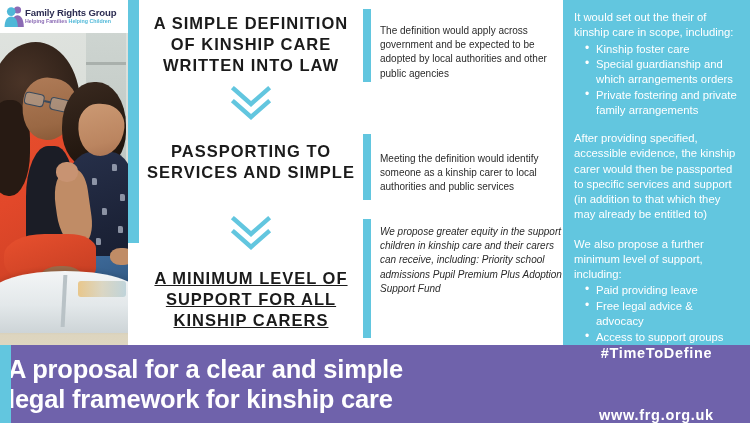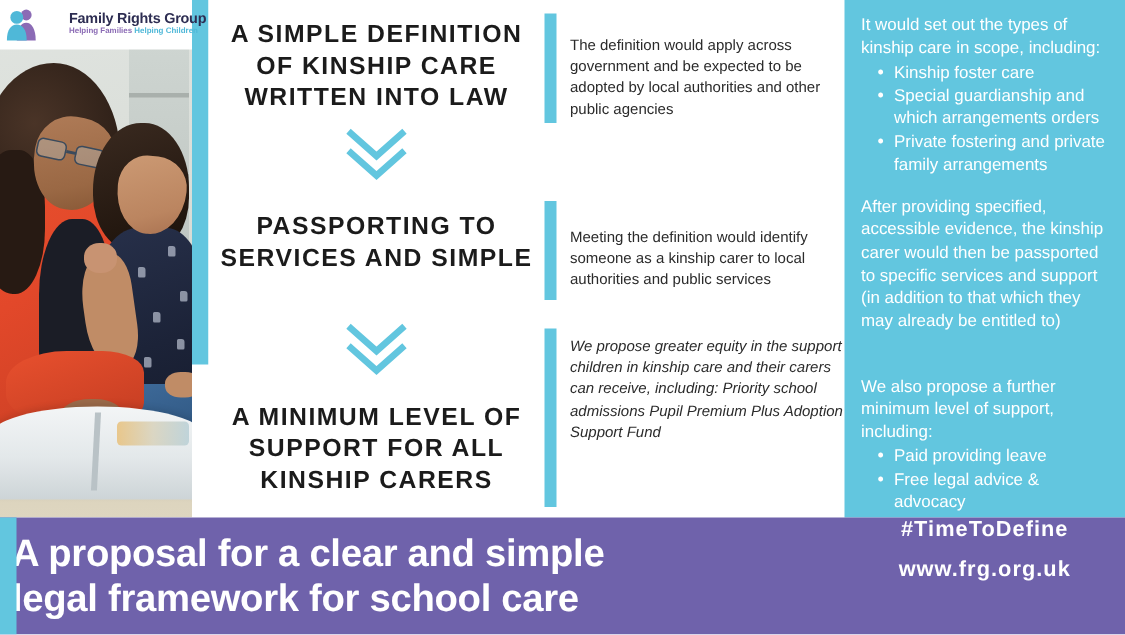--- a/index.html
+++ b/index.html
@@ -35,21 +35,21 @@
     position:absolute; left:0; top:0; width:128px; height:345px;
     overflow:hidden;
   }
   
   .logo-band {
     position:absolute; left:0; top:0; width:128px; height:33px;
     background:#ffffff; z-index:8;
     display:flex; align-items:center; padding-left:4px;
   }
   .logo-mark { width:21px; height:23px; flex:0 0 21px; position:relative; }
-  .logo-text { margin-left:21px; line-height:1.05; }
+  .logo-text { margin-left:0; line-height:1.05; }
   .logo-name {
     font-size:9.6px; font-weight:bold; color:#2d2d52; letter-spacing:-0.15px;
     white-space:nowrap;
   }
   .logo-tag { font-size:5.3px; font-weight:bold; white-space:nowrap; margin-top:1px; }
   .logo-tag .t1 { color:#8b6bb5; }
   .logo-tag .t2 { color:#4fb8d8; }
 
   
   .scene { position:absolute; left:0; top:20px; width:128px; height:325px; overflow:hidden; }
@@ -173,21 +173,21 @@
   
   .head-col { position:absolute; left:139px; top:0; width:224px; height:345px; }
   .head-block {
     position:absolute; left:0; width:224px;
     text-align:center;
     font-weight:bold; color:#1b1b1b;
     font-size:16.5px; line-height:1.26; letter-spacing:1.0px;
   }
   .head-block.h1 { top:13px; }
   .head-block.h2 { top:141px; }
-  .head-block.h3 { top:268px; }
+  .head-block.h3 { top:268px;text-decoration:underline; }
 
   .chev { position:absolute; left:0; width:224px; text-align:center; }
   .chev.c1 { top:84px; }
   .chev.c2 { top:214px; }
   .chev svg { display:block; margin:0 auto; }
 
   
   .vbar { position:absolute; width:8px; background:#62c6df; left:363px; }
   .vbar.v1 { top:9px;   height:73px; }
   .vbar.v2 { top:134px; height:66px; }
@@ -213,36 +213,36 @@
   .teal-sec p { font-size:11.3px; line-height:1.35; }
   .teal-sec ul { list-style:none; margin:1px 0 0 11px; }
   .teal-sec li {
     font-size:11.3px; line-height:1.32; position:relative; padding-left:11px;
     margin-top:1px;
   }
   .teal-sec li:before {
     content:"\2022"; position:absolute; left:0; top:-1px; font-size:12px;
   }
   .sec2 { margin-top:13px; }
-  .sec3 { margin-top:28px; }
+  .sec3 { margin-top:14px; }
 
   
   .banner {
     position:absolute; left:0; top:345px; width:750px; height:78px;
     background:#6f62ab; display:flex; align-items:center;
   }
   .banner-strip-l { position:absolute; left:0; top:0; width:11px; height:78px; background:#62c6df; }
   .banner-title {
     margin-left:8px; width:520px;
     color:#ffffff; font-weight:bold; font-size:25.5px; line-height:1.18;
     letter-spacing:-0.2px;
   }
   .banner-right {
     position:absolute; right:0; top:0; width:187px; height:78px;
-    display:flex; flex-direction:column; align-items:center; justify-content:flex-start;
+    display:flex; flex-direction:column; align-items:center; justify-content:space-between;
     gap:11px;
   }
   .hashtag { color:#ffffff; font-weight:bold; font-size:14.5px; letter-spacing:0.7px; }
   .weburl  { color:#ffffff; font-weight:bold; font-size:14.5px; letter-spacing:0.7px; }
 </style>
 </head>
 <body>
 
 <div id="infographic">
 
@@ -345,21 +345,21 @@
 
   <div class="body-col">
     <div class="body-block b1">The definition would apply across government and be expected to be adopted by local authorities and other public agencies</div>
     <div class="body-block b2">Meeting the definition would identify someone as a kinship carer to local authorities and public services</div>
     <div class="body-block b3">We propose greater equity in the support children in kinship care and their carers can receive, including: Priority school admissions Pupil Premium Plus Adoption Support Fund</div>
   </div>
 
   <div class="teal-panel">
 
     <div class="teal-sec sec1">
-      <p>It would set out the types of kinship care  in scope, including:</p>
+      <p>It would set out the their of kinship care  in scope, including:</p>
       <ul>
         <li>Kinship foster care</li>
         <li>Special guardianship and which arrangements orders</li>
         <li>Private fostering and private family arrangements</li>
       </ul>
     </div>
 
     <div class="teal-sec sec2">
       <p>After providing specified, accessible evidence, the kinship carer would then be passported to specific services and support (in addition to that which they may already be entitled to)</p>
     </div>
@@ -372,21 +372,21 @@
         <li>Access to support groups</li>
       </ul>
     </div>
 
   </div>
 
   <div class="banner">
     <div class="banner-strip-l"></div>
     <div class="banner-title">
       <div>A proposal for a clear and simple</div>
-      <div>legal framework for school care</div>
+      <div>legal framework for kinship care</div>
     </div>
     <div class="banner-right">
       <div class="hashtag">#TimeToDefine</div>
       <div class="weburl">www.frg.org.uk</div>
     </div>
   </div>
 
 </div>
 
 </body></html>

